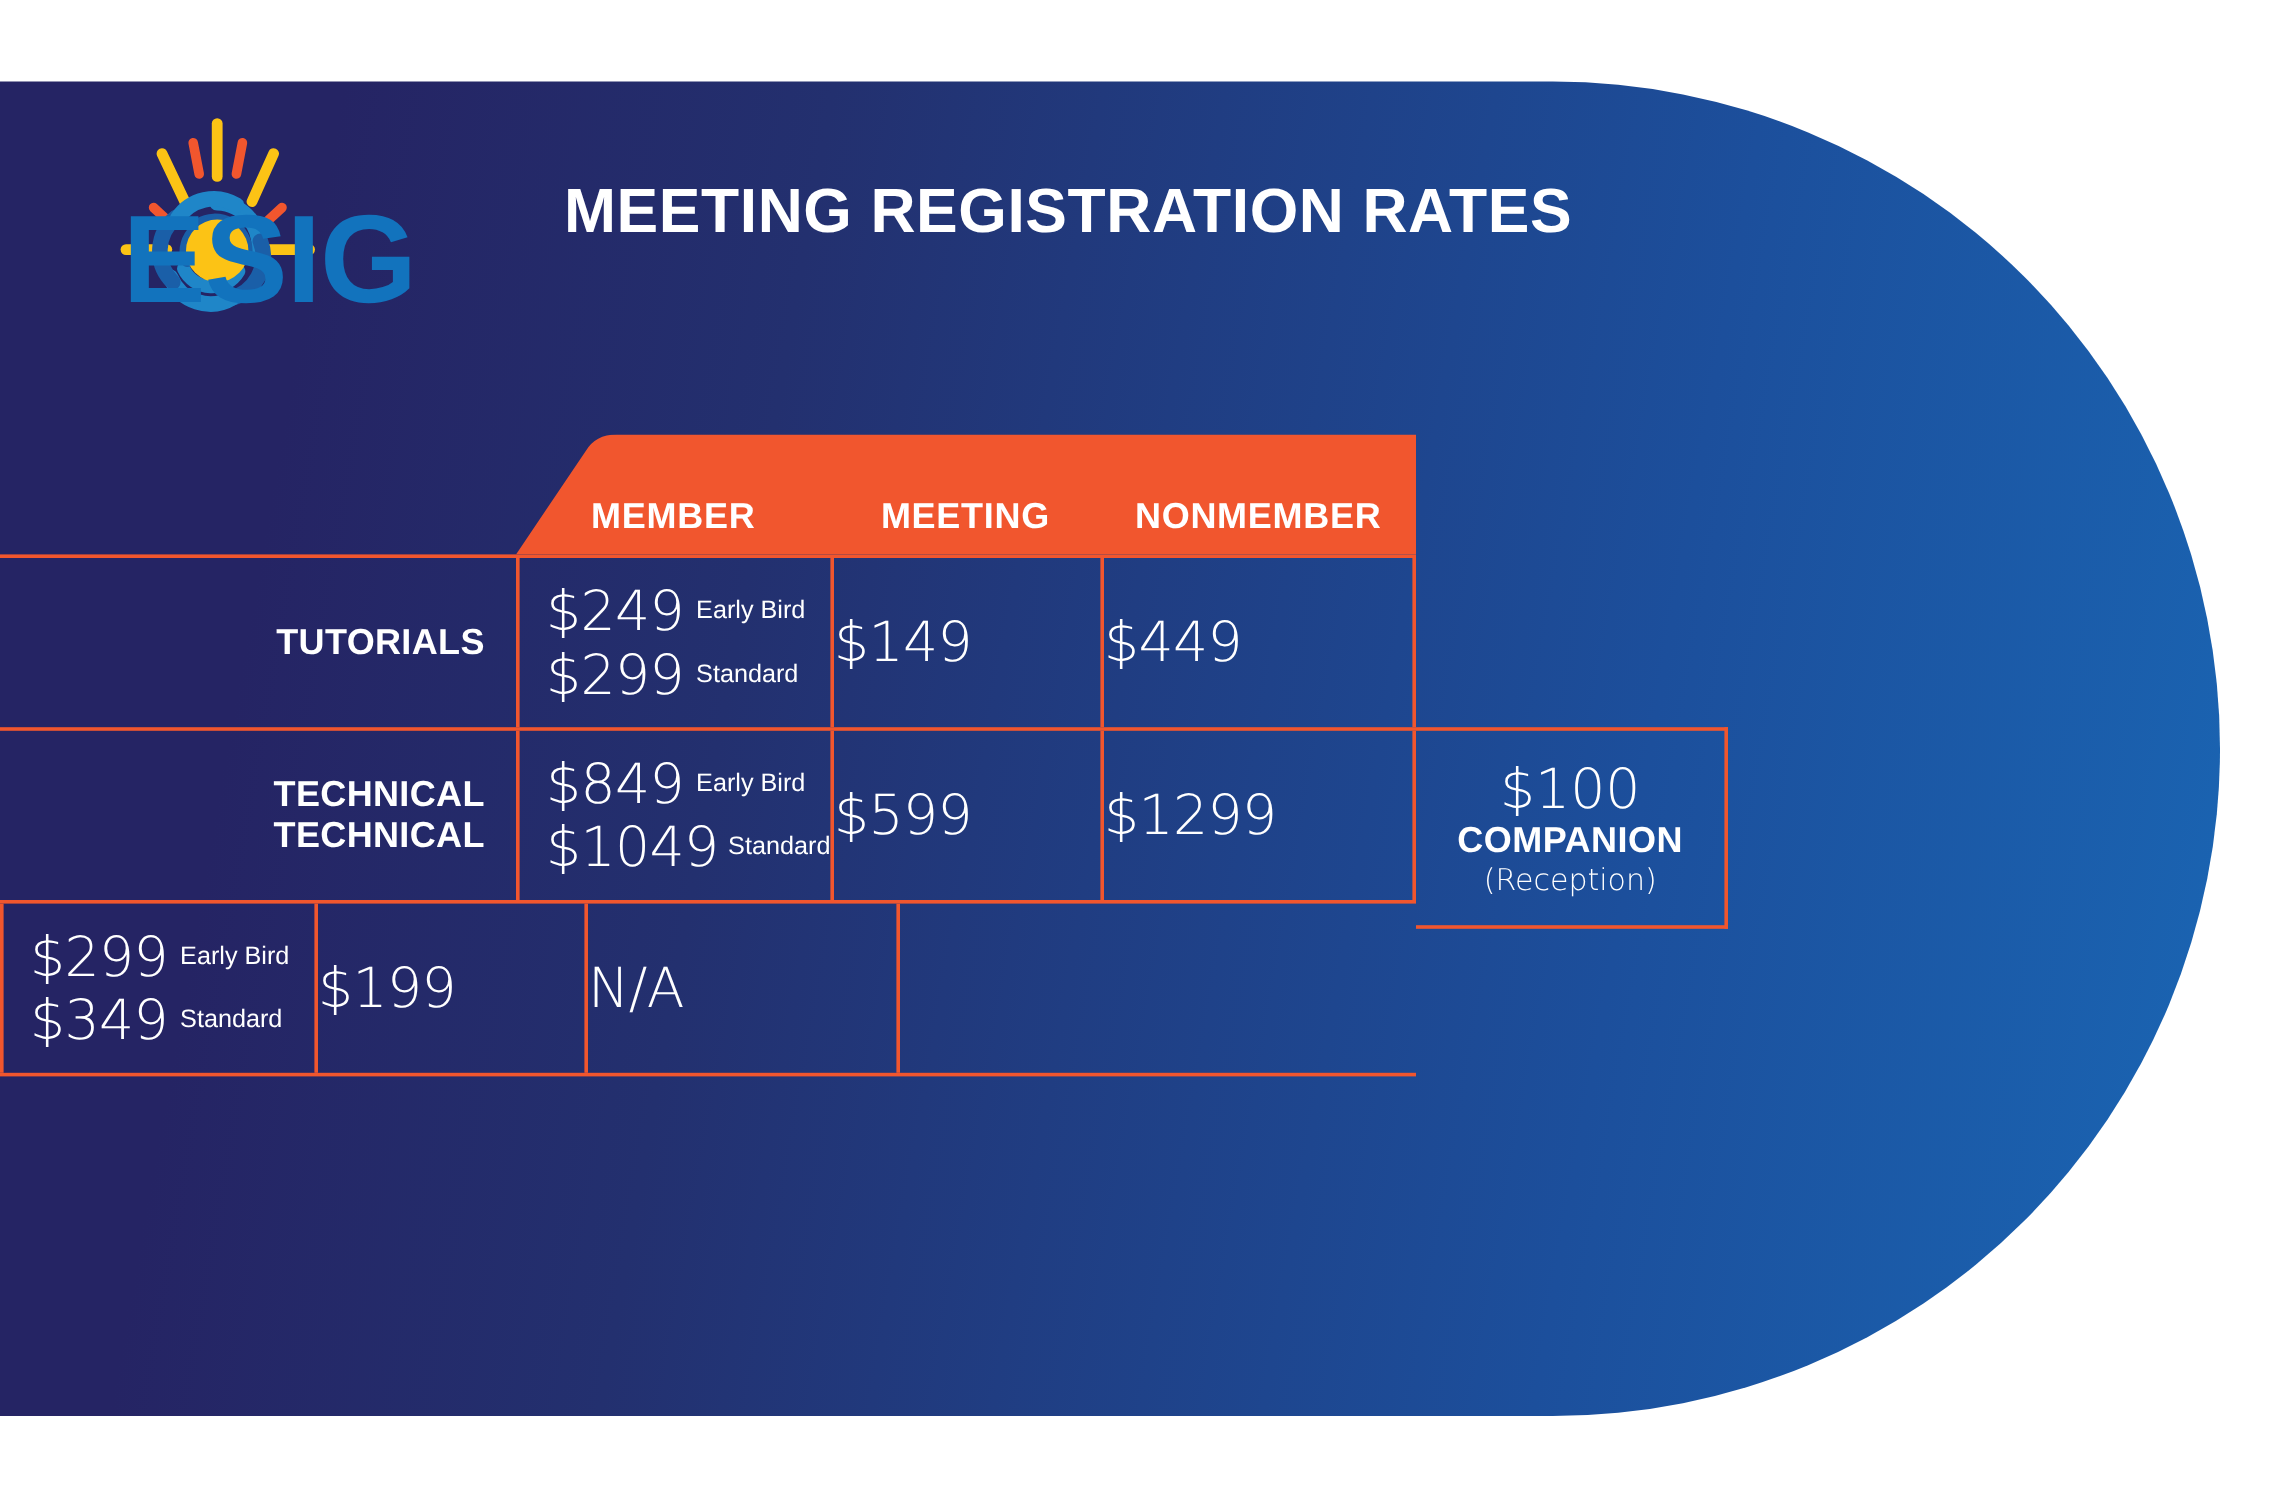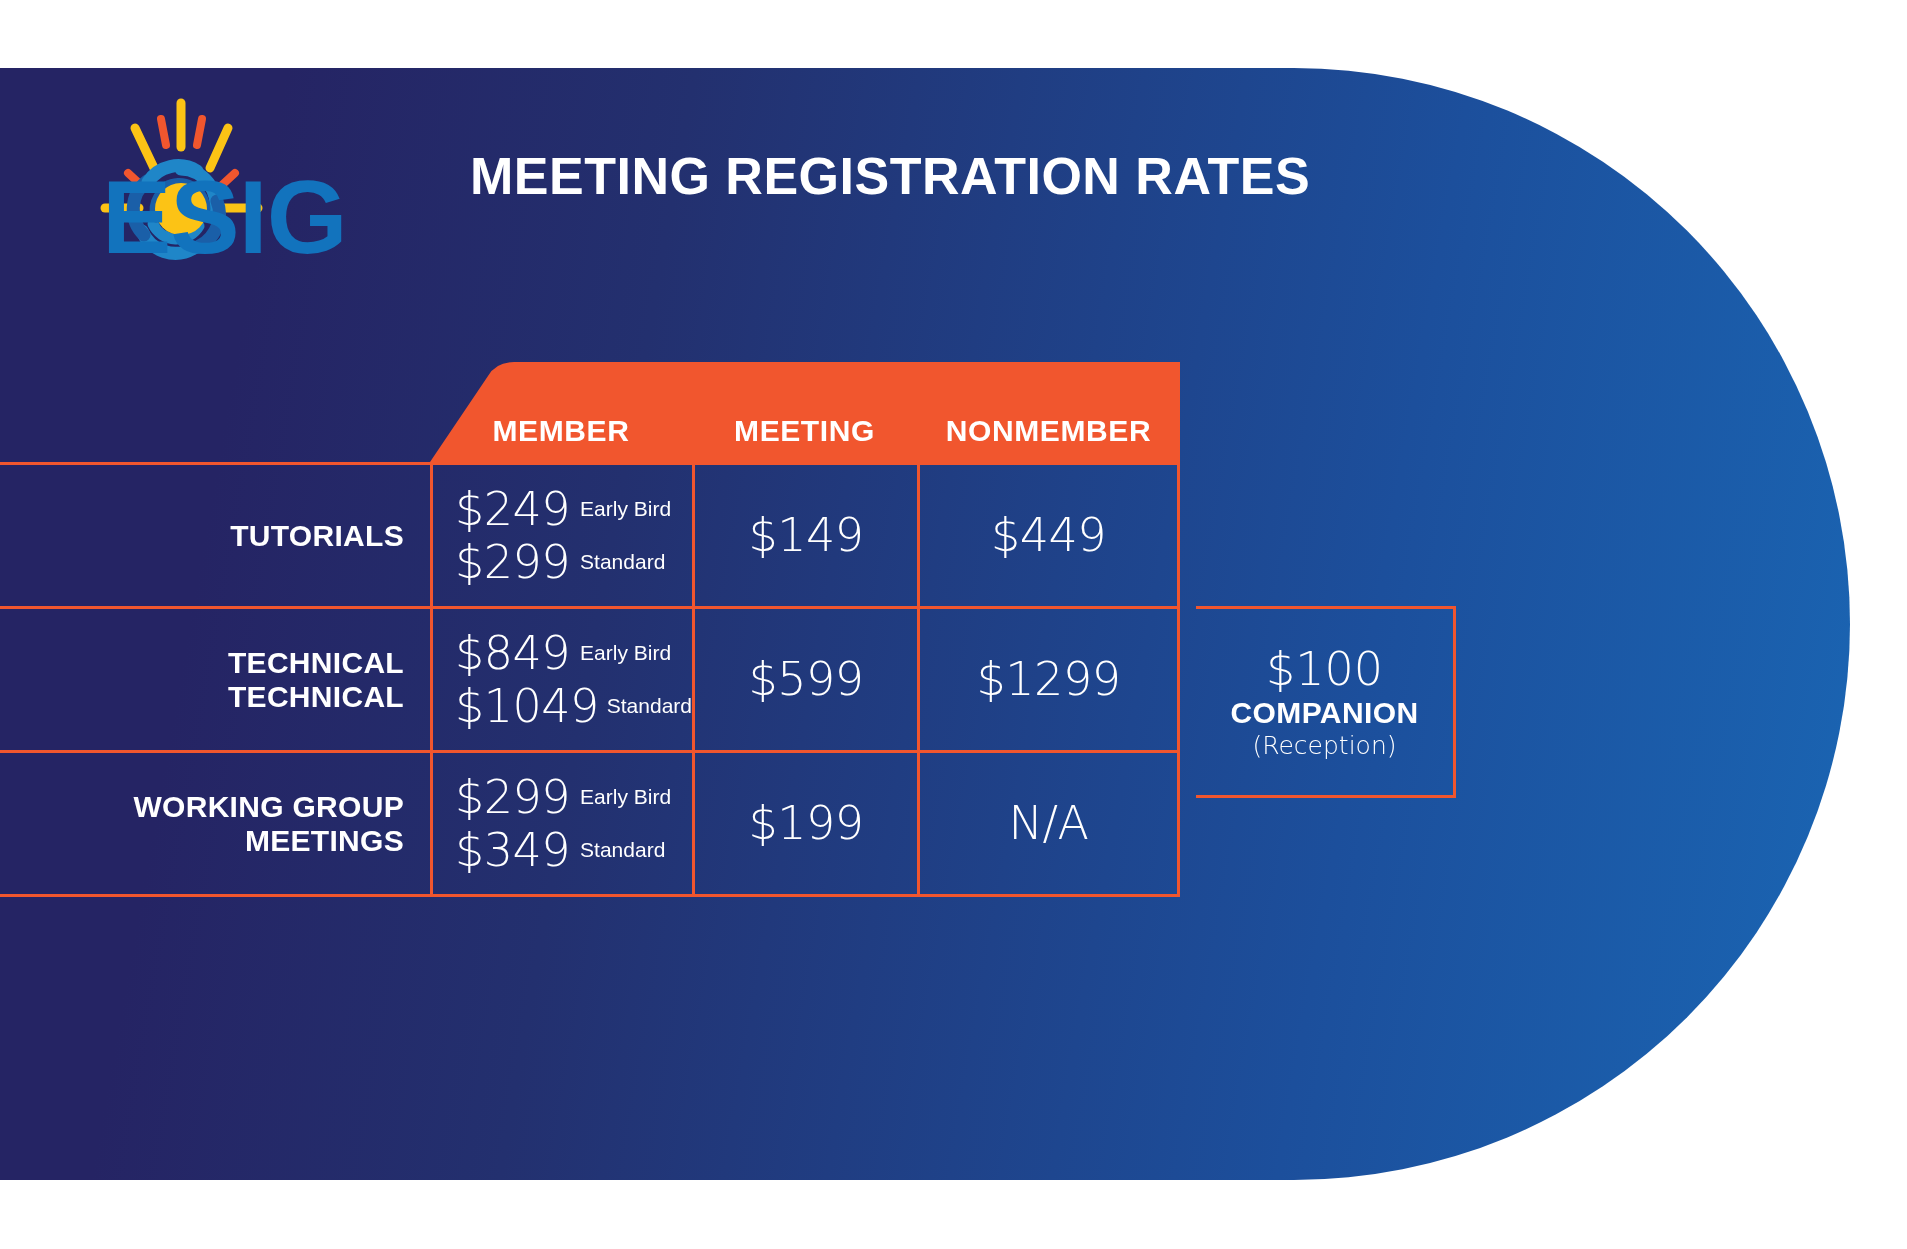--- a/index.html
+++ b/index.html
@@ -70,48 +70,47 @@
     color:#ffffff; font-size:30px; font-weight:bold;
     text-align:right; line-height:1.12; letter-spacing:0.3px;
   }
   .cell-member {
     width:262px; border-left:3px solid #f1562e;
     display:flex; flex-direction:column; justify-content:center;
     padding-left:22px;
   }
   .cell-speaker, .cell-nonmember {
     border-left:3px solid #f1562e;
-    display:flex; align-items:center; justify-content:center;
+    display:flex; align-items:center; 
   }
   .cell-speaker   { width:225px; }
   .cell-nonmember { width:263px; border-right:3px solid #f1562e; }
 
   .price {
     color:#ffffff; font-size:46px; font-weight:300;
     font-family:"DejaVu Sans", sans-serif;
     letter-spacing:-0.5px; line-height:1.05;
   }
   .tier-line { display:flex; align-items:center; gap:10px; margin:2px 0; }
   .tier-line .price { min-width:0; }
   .tier-tag {
     color:#ffffff; font-size:21px; font-weight:400;
     font-family:"Liberation Sans", sans-serif;
     white-space:nowrap;
   }
 
   
   .companion {
     position:absolute; left:1180px; top:606px;
-    width:260px; height:192px;
+    width:260px; height:168px;
     border:3px solid #f1562e;
     border-left:none;
     display:flex; flex-direction:column;
     align-items:center; justify-content:center;
     text-align:center;
-    margin-left:16px;
   }
   .comp-price {
     color:#ffffff; font-size:46px; font-weight:300;
     font-family:"DejaVu Sans", sans-serif; line-height:1.1;
   }
   .comp-title {
     color:#ffffff; font-size:30px; font-weight:bold;
     letter-spacing:0.4px; margin-top:2px;
   }
   .comp-sub {
@@ -216,26 +215,20 @@
       </div>
       <div class="cell-speaker">
         <span class="price">$599</span>
       </div>
       <div class="cell-nonmember">
         <span class="price">$1299</span>
       </div>
     </div>
 
     <div class="row">
-      <div class="cell-label">
-        <div>
-          <div>WORKING GROUP</div>
-          <div>MEETINGS</div>
-        </div>
-      </div>
       <div class="cell-member">
         <div class="tier-line">
           <span class="price">$299</span>
           <span class="tier-tag">Early Bird</span>
         </div>
         <div class="tier-line">
           <span class="price">$349</span>
           <span class="tier-tag">Standard</span>
         </div>
       </div>

